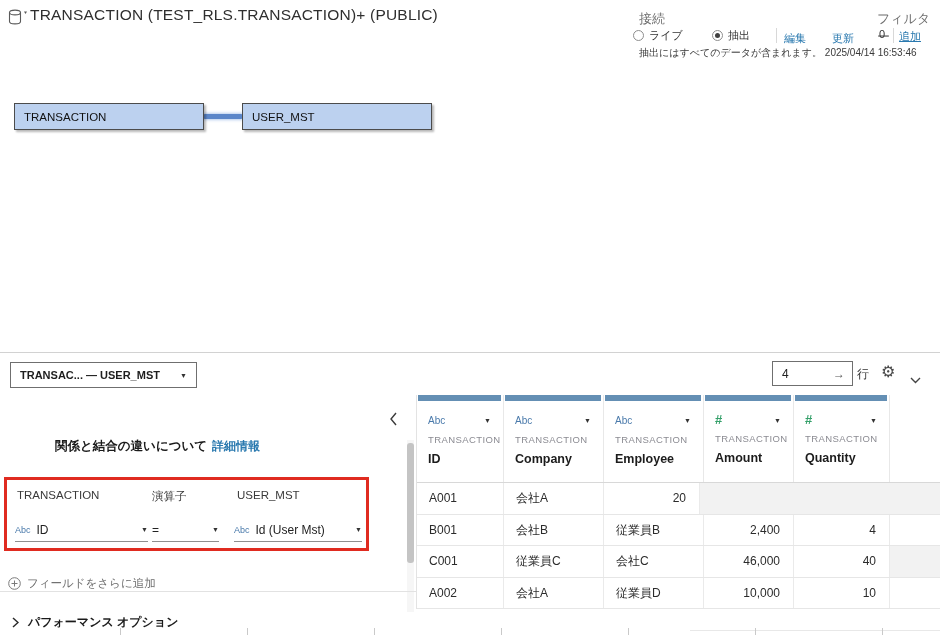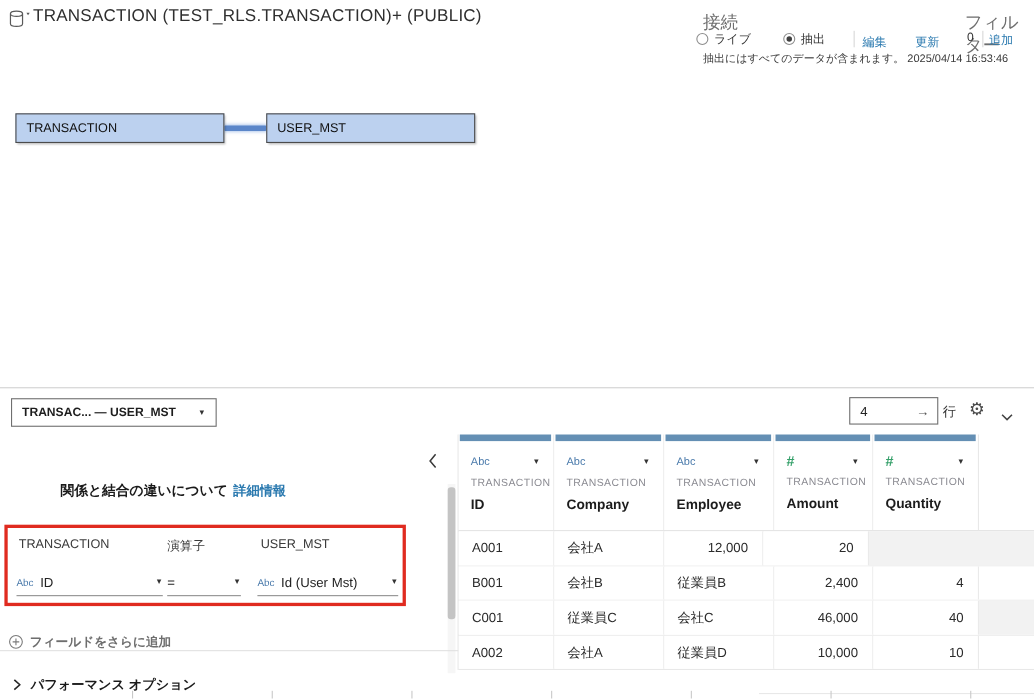--- a/index.html
+++ b/index.html
@@ -8,38 +8,38 @@
     background:#ffffff;
     font-family:"Liberation Sans","DejaVu Sans",sans-serif;
     -webkit-font-smoothing:antialiased;
   }
   .abs{position:absolute;}
 
   
   .ds-icon{left:7px;top:8px;width:24px;height:20px;}
   .page-title{left:30px;top:6px;font-size:15.5px;color:#2f2f2f;letter-spacing:.2px;font-weight:400;}
 
-  .sec-label{font-size:16px;color:#6e6e6e;}
+  .sec-label{font-size:13px;color:#6e6e6e;}
   .conn-label{left:639px;top:10px;}
   .radio{display:inline-flex;align-items:center;gap:5px;font-size:11px;color:#333;}
   .rb{width:11px;height:11px;border:1px solid #8e8e8e;border-radius:50%;box-sizing:border-box;position:relative;background:#fff;}
   .rb.checked::after{content:"";position:absolute;left:2px;top:2px;width:5px;height:5px;border-radius:50%;background:#404040;}
   .radio-live{left:633px;top:28px;}
   .radio-extract{left:712px;top:28px;}
   .vdiv{width:1px;height:15px;background:#d8d8d8;}
   .vdiv-conn{left:776px;top:28px;}
   .link{font-size:11px;color:var(--link-blue,#2a79af);cursor:pointer;text-decoration:none;}
   .edit-link{left:784px;top:31px;}
   .refresh-link{left:832px;top:31px;}
   .conn-info{left:639px;top:46px;font-size:10px;color:#3a3a3a;white-space:nowrap;}
 
   .flt-label{left:877px;top:10px;}
   .flt-count{left:879px;top:28px;font-size:11px;color:#333;}
   .vdiv-flt{left:893px;top:28px;}
-  .flt-add{left:899px;top:29px;}
+  .flt-add{left:899px;top:29px;text-decoration:underline;}
 
   
   .node{height:27px;width:190px;background:var(--node-fill,#bcd1ef);border:1px solid #4c4c4c;
         box-sizing:border-box;display:flex;align-items:center;padding-left:9px;
         font-size:11.5px;color:#111;box-shadow:1.5px 1.5px 2px rgba(0,0,0,.28);}
   .node-left{left:14px;top:103px;}
   .node-right{left:242px;top:103px;}
   .noodle{left:203px;top:114px;width:40px;height:5px;border-radius:2px;
           background:var(--noodle-blue,#5b86c9);box-shadow:0 0 3px 1px rgba(120,160,220,.55);}
 
@@ -71,21 +71,21 @@
               box-sizing:border-box;background:#fff;}
   .clause-box .cl-label{position:absolute;top:9px;font-size:11.5px;color:#3a3a3a;}
   .cl-left{left:10px;} .cl-op{left:145px;} .cl-right{left:230px;}
   .dd{position:absolute;top:38px;height:24px;display:flex;align-items:center;
       border-bottom:1px solid #8f8f8f;box-sizing:border-box;cursor:pointer;}
   .dd1{left:8px;width:133px;} .dd2{left:145px;width:67px;} .dd3{left:227px;width:128px;}
   .type-abbr{font-size:9px;color:var(--string-type-blue,#4a7aab);margin-right:6px;}
   .dd-name{font-size:12px;color:#222;}
 
   .add-fields{left:8px;top:576px;display:flex;align-items:center;gap:6px;color:#6e6e6e;
-              font-size:11.5px;cursor:pointer;font-weight:bold;}
+              font-size:11.5px;cursor:pointer;}
   .lp-divider{left:0;top:591px;width:417px;height:1px;background:#e2e2e2;}
   .perf{left:12px;top:614px;display:flex;align-items:center;gap:9px;cursor:pointer;}
   .perf .perf-label{font-size:12px;font-weight:700;color:#1a1a1a;}
 
   
   .grid{left:416px;top:395px;width:524px;height:214px;border-left:1px solid #e3e3e3;box-sizing:border-box;}
   .g-head{display:flex;height:88px;border-bottom:1px solid #d8d8d8;box-sizing:border-box;}
   .g-hcell{position:relative;box-sizing:border-box;border-right:1px solid #e8e8e8;
            padding:14px 0 0 11px;background:#fff;}
   .g-hcell .bar{position:absolute;top:0;left:1px;right:2px;height:6px;background:var(--column-bar-blue,#648fb4);}
@@ -259,21 +259,20 @@
         </div>
         <div class="hc-table">TRANSACTION</div>
         <div class="hc-name">Quantity</div>
       </div>
       <div class="g-hcell g-pad" style="border: none; padding: 0px;"></div>
     </div>
   <div class="g-body">
       <div class="g-row">
         <div class="g-cell" style="width: 87px;">A001</div>
         <div class="g-cell" style="width: 100px;">会社A</div>
-        <div class="g-cell right" style="width: 90px;">12,000</div>
         <div class="g-cell right" style="width: 96px;">20</div>
         <div class="g-cell g-pad stripe"></div>
       </div>
       <div class="g-row">
         <div class="g-cell" style="width: 87px;">B001</div>
         <div class="g-cell" style="width: 100px;">会社B</div>
         <div class="g-cell" style="width: 100px;">従業員B</div>
         <div class="g-cell right" style="width: 90px;">2,400</div>
         <div class="g-cell right" style="width: 96px;">4</div>
         <div class="g-cell g-pad"></div>

